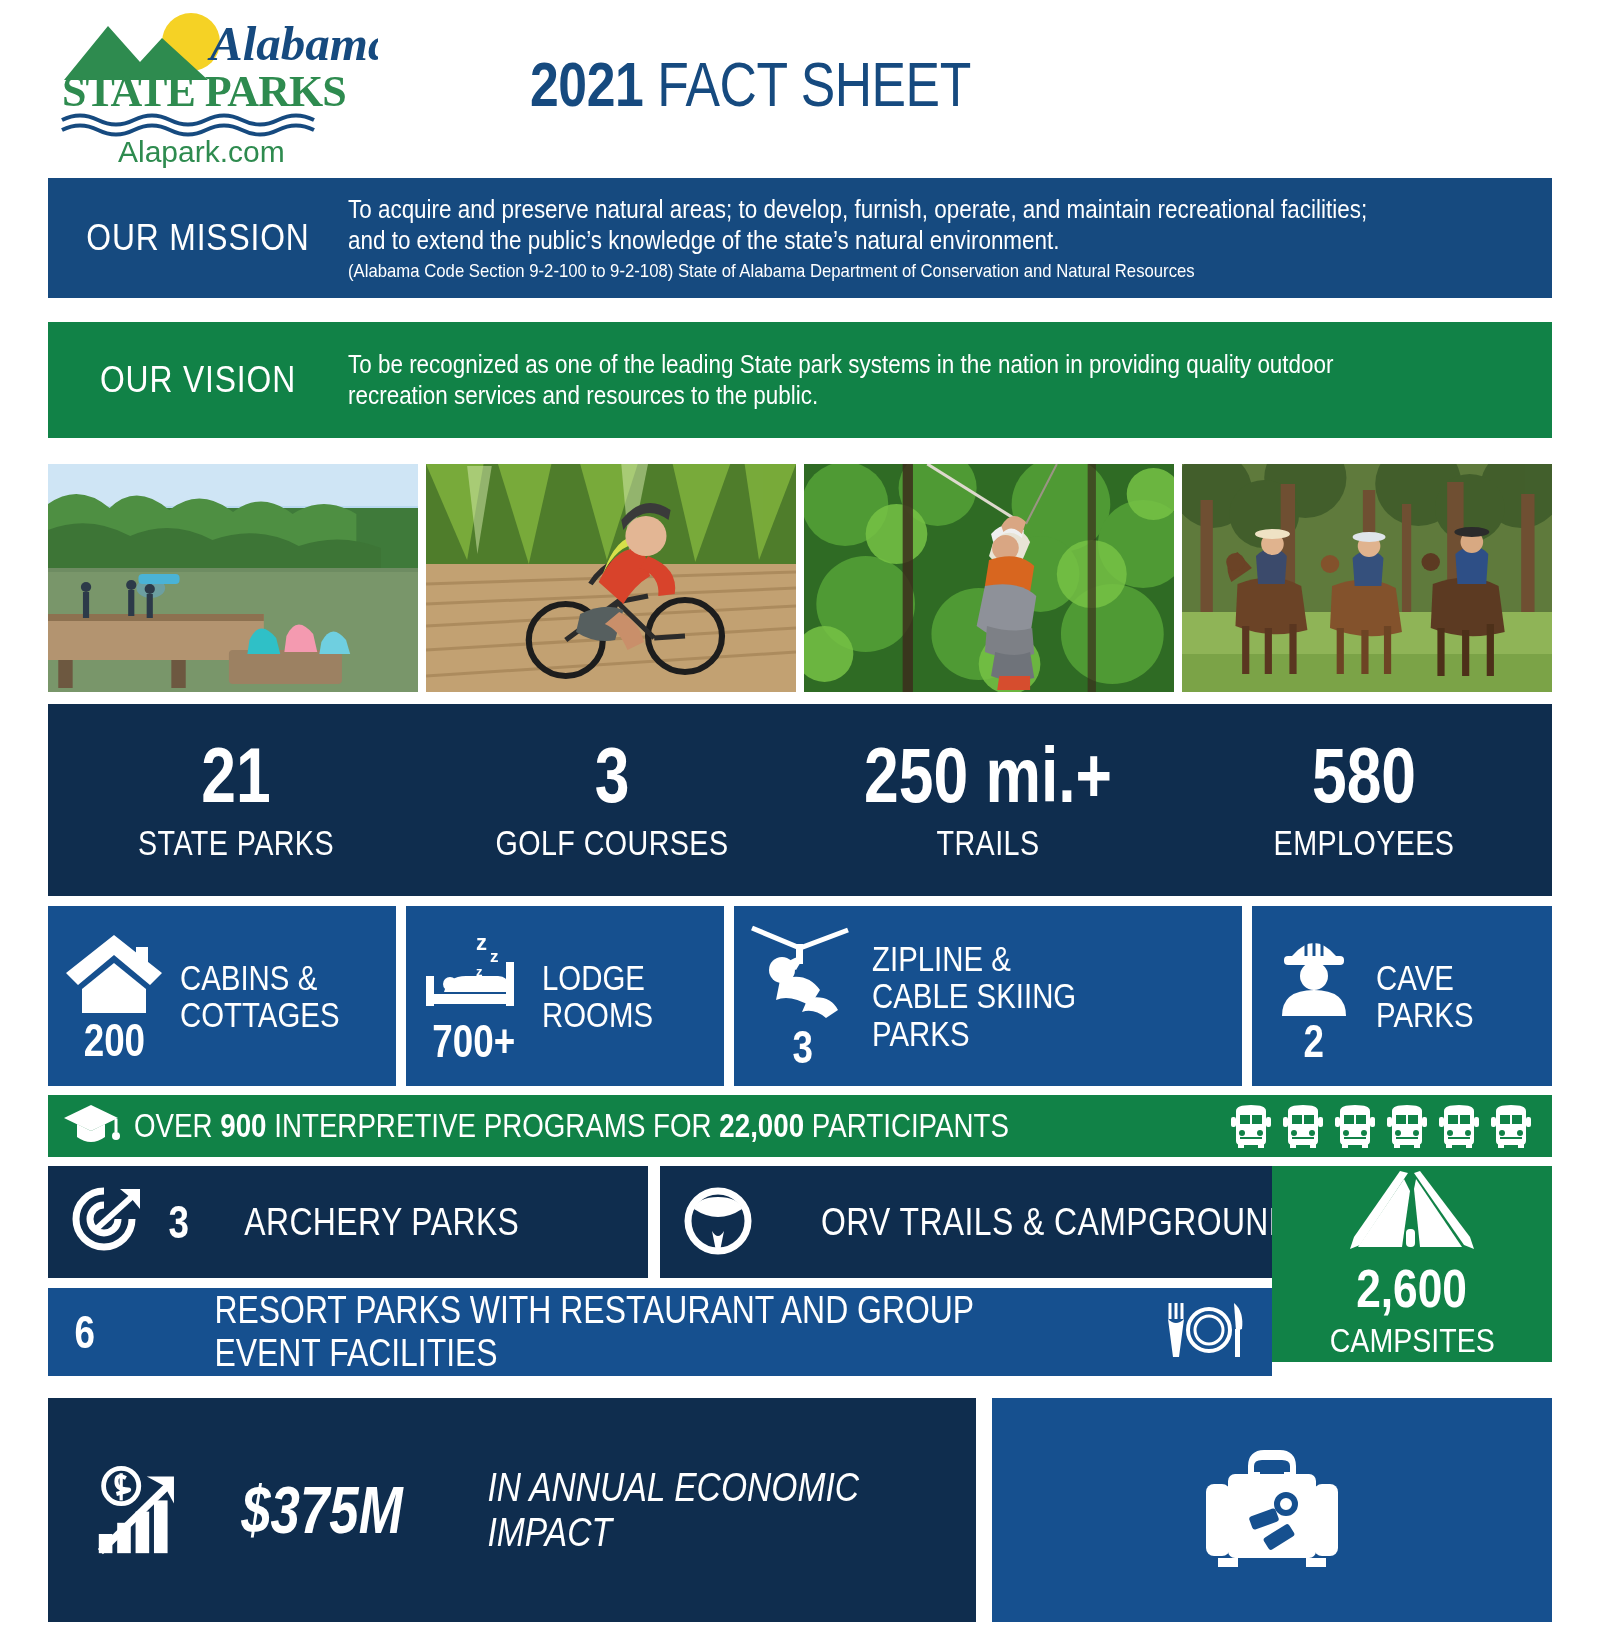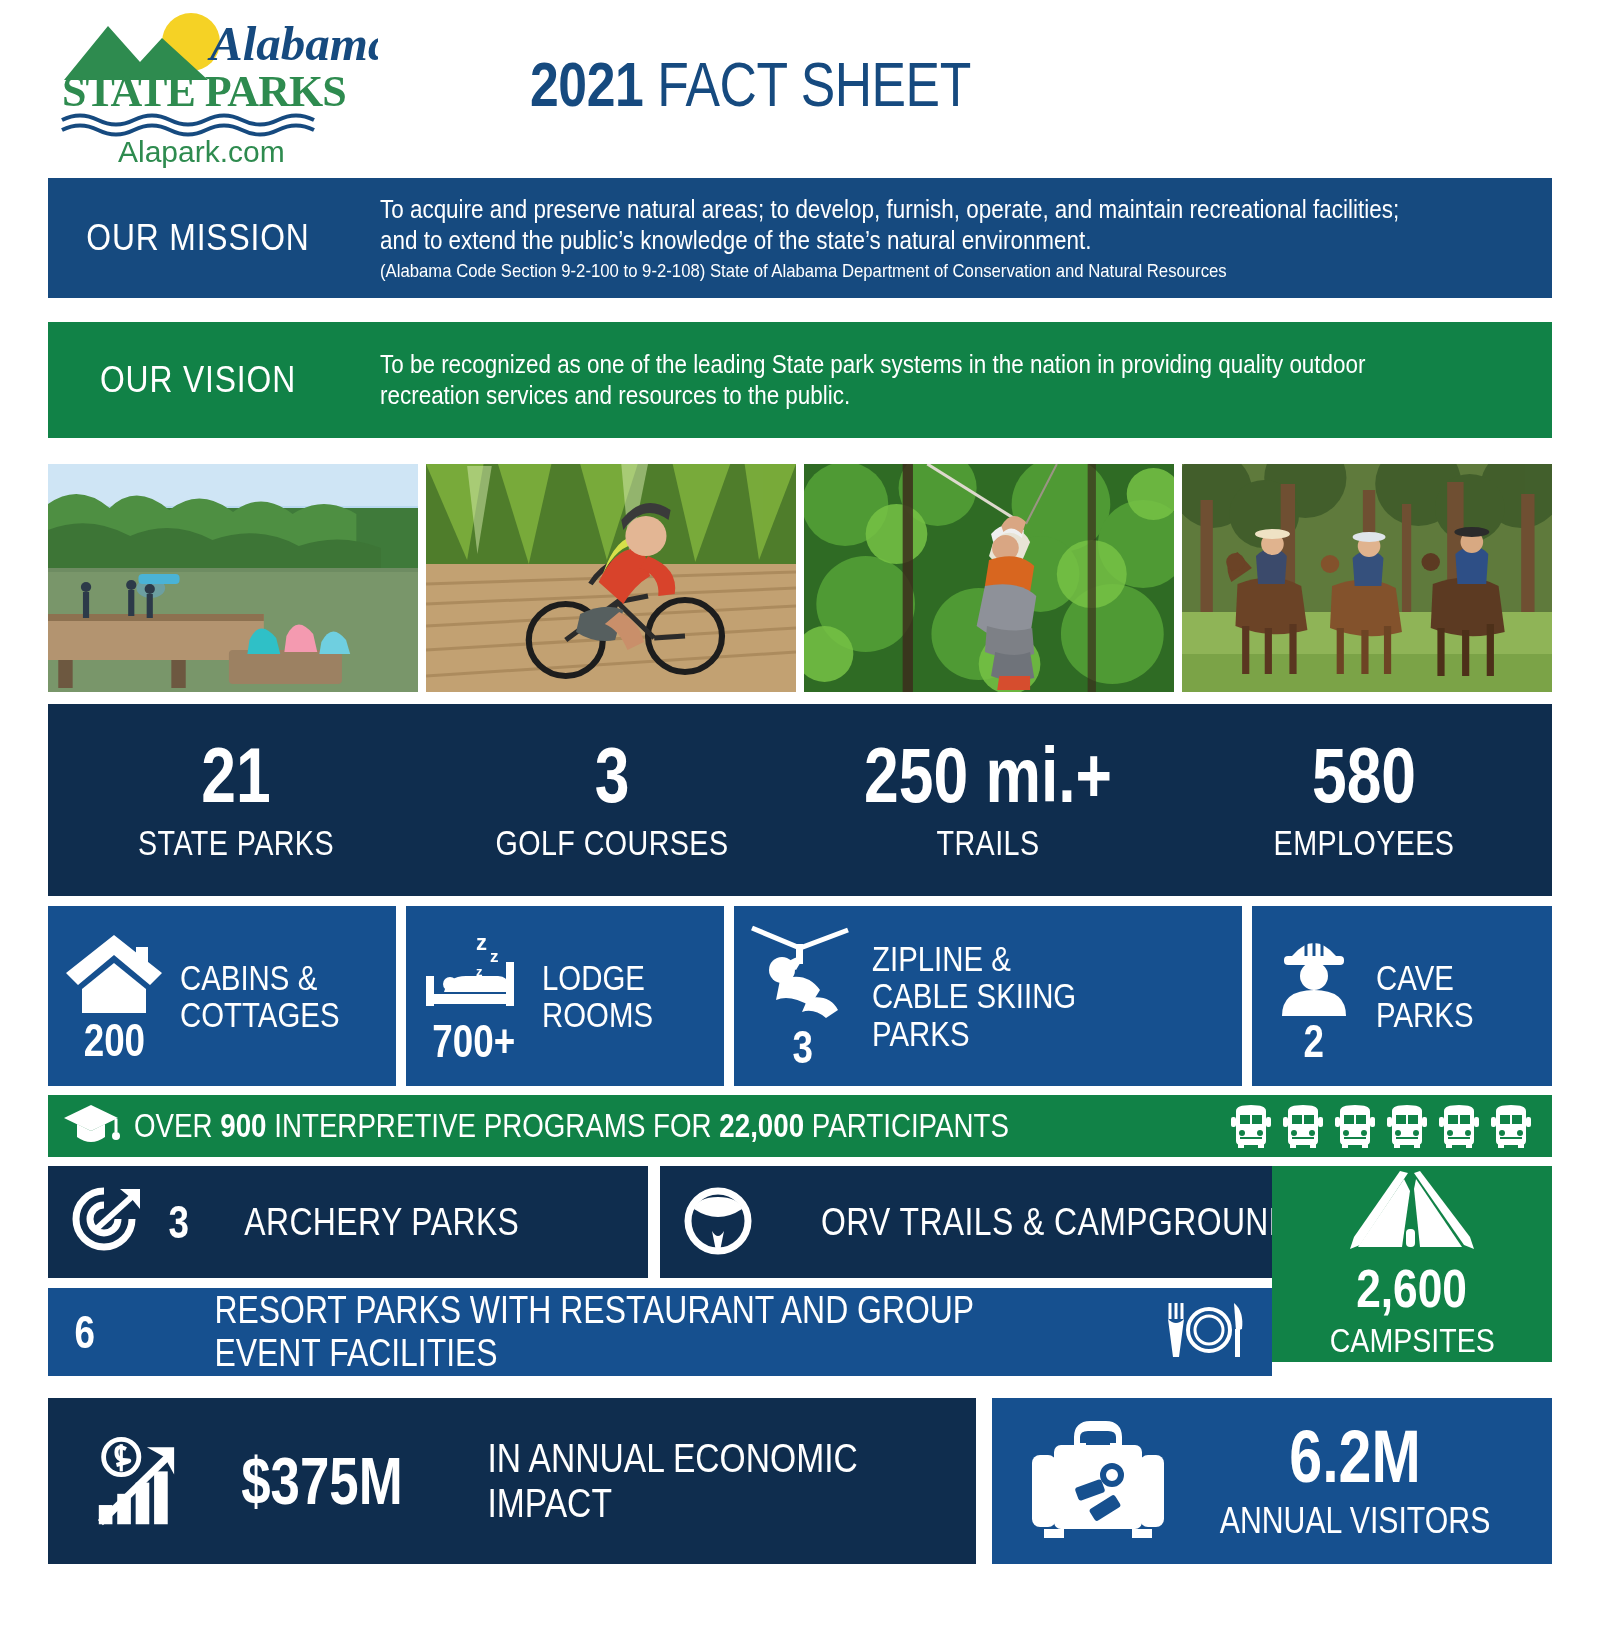--- a/index.html
+++ b/index.html
@@ -28,21 +28,21 @@
   
   .band { margin:0 48px; display:flex; align-items:center; color:#fff; }
   .band-mission { background:#164a7f; height:120px; margin-bottom:24px; }
   .band-vision  { background:#118247; height:116px; margin-bottom:26px; }
   .band-label {
     width:300px; flex:0 0 300px; text-align:center;
     font-size:37px; font-weight:300; letter-spacing:1px;
     font-family:"Liberation Sans Narrow","Liberation Sans",sans-serif;
     transform:scaleX(0.86);
   }
-  .band-body { padding-right:36px;margin-left:32px; }
+  .band-body { padding-right:36px; }
   .band-body .big {
     font-size:25.5px; line-height:1.23; font-weight:400;
     font-family:"Liberation Sans Narrow","Liberation Sans",sans-serif;
     transform:scaleX(0.88); transform-origin:left center; white-space:nowrap;
   }
   .band-body .fine {
     font-size:19px; margin-top:4px; font-weight:400;
     font-family:"Liberation Sans Narrow","Liberation Sans",sans-serif;
     transform:scaleX(0.88); transform-origin:left center; white-space:nowrap;
   }
@@ -145,21 +145,21 @@
     transform:scaleX(0.8);
   }
   .resort .rtxt {
     font-size:38px; font-weight:400;
     font-family:"Liberation Sans Narrow","Liberation Sans",sans-serif;
     transform:scaleX(0.84);
   }
   .resort .rico { margin-left:auto; }
 
   
-  .bottom { margin:22px 48px 0; display:flex; gap:16px; height:166px; }
+  .bottom { margin:22px 48px 0; display:flex; gap:16px; height:224px;font-style:italic; }
   .econ {
     flex:0 0 928px; background:#0f2d4e; color:#fff;
     display:flex; align-items:center; padding:0 46px;
   }
   .econ .emoney {
     font-size:66px; font-weight:700; margin:0 26px 0 28px;
     font-family:"Liberation Sans Narrow","Liberation Sans",sans-serif;
     transform:scaleX(0.8);
   }
   .econ .etxt {
@@ -651,20 +651,16 @@
         <rect x="112" y="38" width="24" height="72" rx="8" fill="#fff"></rect>
         <rect x="26" y="28" width="88" height="84" rx="7" fill="#fff"></rect>
         <path d="M52 28 v-8 q0 -10 10 -10 h16 q10 0 10 10 v8" fill="none" stroke="#fff" stroke-width="12"></path>
         <path d="M52 26 v-6 q0 -6 8 -6 h20 q8 0 8 6 v6" fill="#16508f"></path>
         <circle cx="84" cy="58" r="9" fill="none" stroke="#16508f" stroke-width="6"></circle>
         <rect x="48" y="66" width="28" height="14" rx="3" fill="#16508f" transform="rotate(-20 62 73)"></rect>
         <rect x="62" y="84" width="30" height="14" rx="3" fill="#16508f" transform="rotate(-32 77 91)"></rect>
         <rect x="16" y="112" width="20" height="9" fill="#fff"></rect>
         <rect x="104" y="112" width="20" height="9" fill="#fff"></rect>
       </svg>
-      <span class="vtext">
-        <span class="vnum">6.2M</span>
-        <span class="vlbl">ANNUAL VISITORS</span>
-      </span>
     </div>
   </div>
 
 </div>
 
 </body></html>

